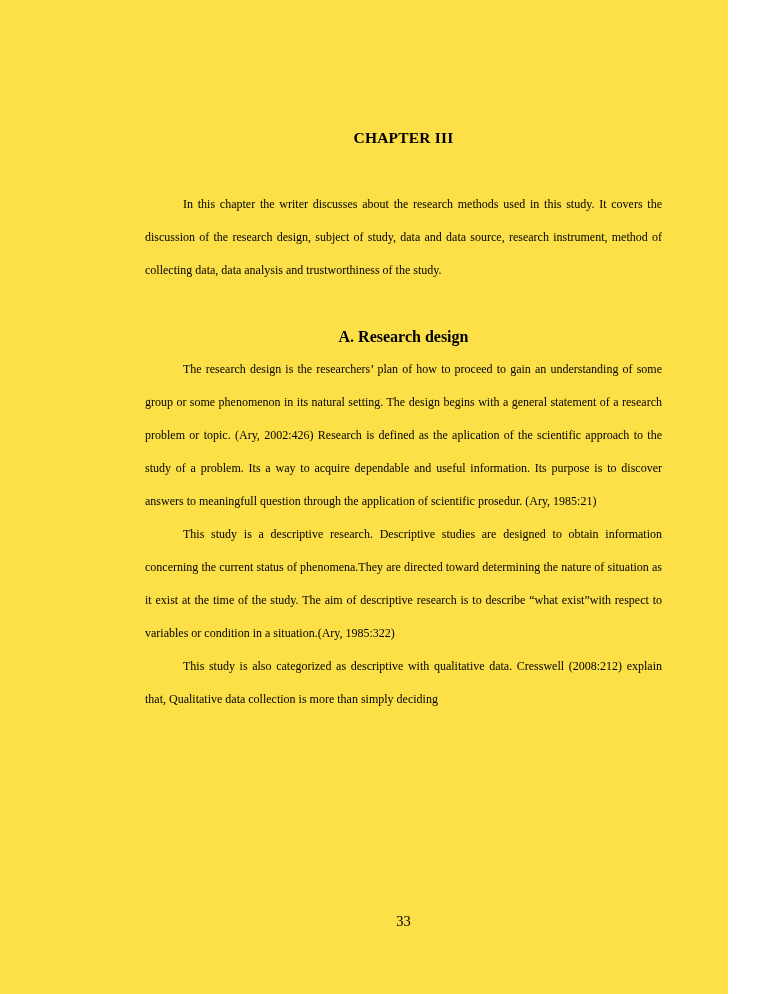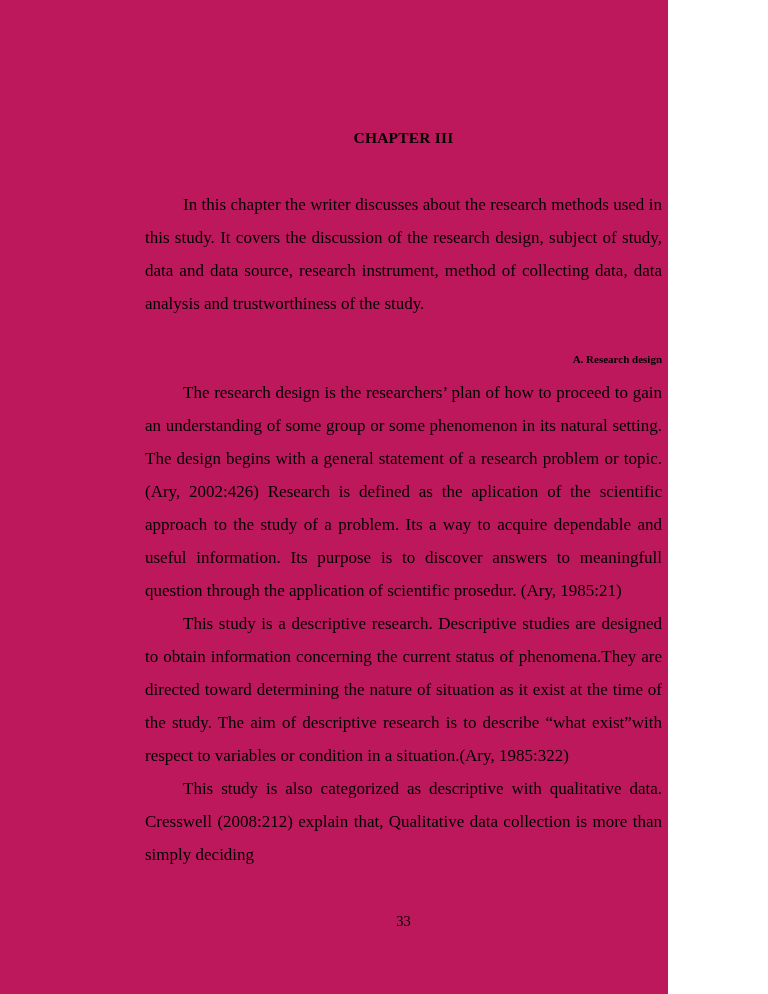--- a/index.html
+++ b/index.html
@@ -2,23 +2,23 @@
 <html><head>
 <meta charset="utf-8">
 <style>
   html, body {
     margin: 0;
     padding: 0;
     background: #ffffff;
   }
   .page {
     position: relative;
-    width: 668px;
+    width: 728px;
     height: 994px;
-    background: #be185d;
+    background: #fde047;
     color: #000000;
     font-family: "Liberation Serif", serif;
     overflow: hidden;
   }
   .content {
     position: absolute;
     left: 145px;
     top: 122px;
     width: 517px;
   }
@@ -26,34 +26,34 @@
   .chapter-subtitle {
     margin: 0;
     text-align: center;
     font-size: 15.5px;
     font-weight: bold;
     line-height: 31px;
     letter-spacing: 0.2px;
   }
   .para {
     margin: 0;
-    font-size: 17px;
+    font-size: 12px;
     line-height: 33px;
     text-align: justify;
     text-indent: 38px;
   }
   .intro-para {
     margin-top: 35px;
   }
   .section-heading {
-    margin: 23px 0 0 0;
-    font-size: 11px;
+    margin: 33px 0 0 0;
+    font-size: 16px;
     font-weight: bold;
     line-height: 33px;
-    text-align: right;
+    text-align: center;
   }
   .page-number {
     position: absolute;
     left: 145px;
     top: 911px;
     width: 517px;
     text-align: center;
     font-size: 14.5px;
     line-height: 20px;
   }

